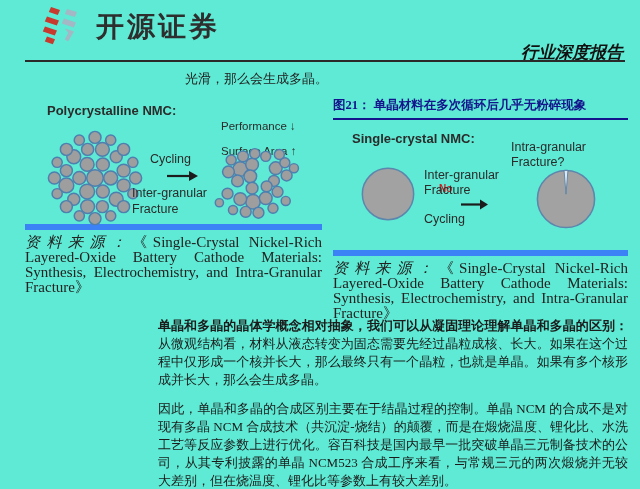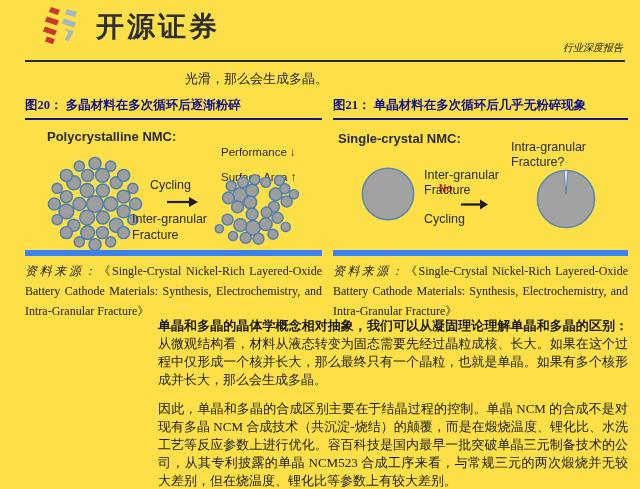--- a/index.html
+++ b/index.html
@@ -1,39 +1,39 @@
 <!DOCTYPE html>
 <html><head>
 <meta charset="utf-8">
 <style>
   * { margin: 0; padding: 0; box-sizing: border-box; }
   html, body { background: #ffffff; }
   body { font-family: "Liberation Serif", "DejaVu Serif", serif; color: #1c1c1c; }
-  .page { position: relative; width: 640px; height: 489px; background: #fde047; overflow: hidden; }
+  .page { position: relative; width: 640px; height: 489px; background: #5eead4; overflow: hidden; }
 
   
   .logo-row { position: absolute; left: 36px; top: 5px; display: flex; align-items: center; }
   .logo-mark { width: 54px; height: 44px; }
   .brand { font-family: "Liberation Sans", "DejaVu Sans", sans-serif; font-weight: 900;
            font-size: 28px; letter-spacing: 3px; color: #2e2e2e; margin-left: 6px; }
-  .report-type { position: absolute; right: 17px; top: 41px; font-size: 10px; font-weight: normal;
+  .report-type { position: absolute; right: 17px; top: 41px; font-size: 17px; font-weight: bold;
                  font-style: italic; color: #111; font-family: "Liberation Serif", serif; }
   .header-rule { position: absolute; left: 25px; top: 60px; width: 600px; border-top: 2px solid #2a2a2a; }
 
   
   .intro { position: absolute; left: 185px; top: 70px; font-size: 13px; color: #222; }
 
   
   .figure { position: absolute; top: 94px; }
   .figure.left  { left: 25px;  width: 297px; }
   .figure.right { left: 333px; width: 295px; }
   .figure-title { font-size: 12.5px; font-weight: bold; color: #14148c;
                   padding: 3px 0 4px 0; border-bottom: 2px solid #14148c; white-space: nowrap; }
   .figure-canvas { position: relative; height: 136px; border-bottom: 6px solid #3b82f6; }
-  .figure-source { padding-top: 5px; font-size: 12px; line-height: 20px; text-align: justify; color: #222; }
+  .figure-source { padding-top: 5px; font-size: 15px; line-height: 15px; text-align: justify; color: #222; }
   .src-label { font-style: italic; letter-spacing: 1px; }
 
   .cv { position: absolute; font-family: "Liberation Sans", "DejaVu Sans", sans-serif; color: #2b2b2b; }
   .cv-bold { font-weight: bold; font-size: 13px; }
   .cv-sm { font-size: 11.5px; line-height: 16px; }
   .cv-md { font-size: 12.5px; }
   .cv-center { text-align: left; }
   .no-word { color: #cc1f1f; font-weight: bold; font-size: 10px; margin-top: 31px; }
 
   
@@ -62,21 +62,20 @@
       </g>
     </svg>
     <span class="brand">开源证券</span>
   </div>
   <div class="report-type">行业深度报告</div>
   <div class="header-rule"></div>
 
   <div class="intro">光滑，那么会生成多晶。</div>
 
   <div class="figure left">
-    <div class="figure-title">图20： 多晶材料在多次循环后逐渐粉碎</div>
     <div class="figure-canvas">
       <div class="cv cv-bold" style="left:22px; top:9px;">Polycrystalline NMC:</div>
       <div class="cv cv-sm" style="left:196px; top:8px;margin-top:41px;">Surface Area ↑</div>
       <div class="cv cv-sm" style="left:196px; top:24px;">Performance ↓</div>
 
       <svg class="cv" style="left:22px; top:36px;" width="96" height="96" viewBox="-52 -52 104 104" fill="#9e9e9e" stroke="#4f7fae" stroke-width="1.6">
         <circle cx="0" cy="0" r="9"></circle>
         <circle cx="17" cy="0" r="7.5"></circle>
           <circle cx="8.5" cy="14.7" r="7"></circle>
           <circle cx="-8.5" cy="14.7" r="8"></circle>
@@ -153,21 +152,21 @@
       </svg>
     </div>
     <div class="figure-source">
       <span class="src-label">资料来源：</span><span>《Single-Crystal Nickel-Rich Layered-Oxide Battery Cathode Materials: Synthesis, Electrochemistry, and Intra-Granular Fracture》</span>
     </div>
   </div>
 
   <div class="figure right">
     <div class="figure-title">图21： 单晶材料在多次循环后几乎无粉碎现象</div>
     <div class="figure-canvas">
-      <div class="cv cv-bold" style="left:5px; top:11px;">Single-crystal NMC:</div>
+      <div class="cv cv-bold" style="left:19px; top:11px;">Single-crystal NMC:</div>
 
       <svg class="cv" style="left:27px; top:46px;" width="56" height="56" viewBox="-30 -30 60 60">
         <circle cx="0" cy="0" r="27.5" fill="#a2a2a2" stroke="#5d86ad" stroke-width="1.6"></circle>
       </svg>
 
       <div class="cv cv-center no-word" style="left:106px; top:32px; width:70px;">No</div>
       <div class="cv cv-md cv-center" style="left:91px; top:48px; width:100px;">Inter-granular</div>
       <div class="cv cv-md cv-center" style="left:91px; top:63px; width:100px;">Fracture</div>
       <svg class="cv" style="left:126px; top:79px;" width="30" height="11" viewBox="0 0 30 11">
         <line x1="2" y1="5.5" x2="21" y2="5.5" stroke="#1c1c1c" stroke-width="2.2"></line>

